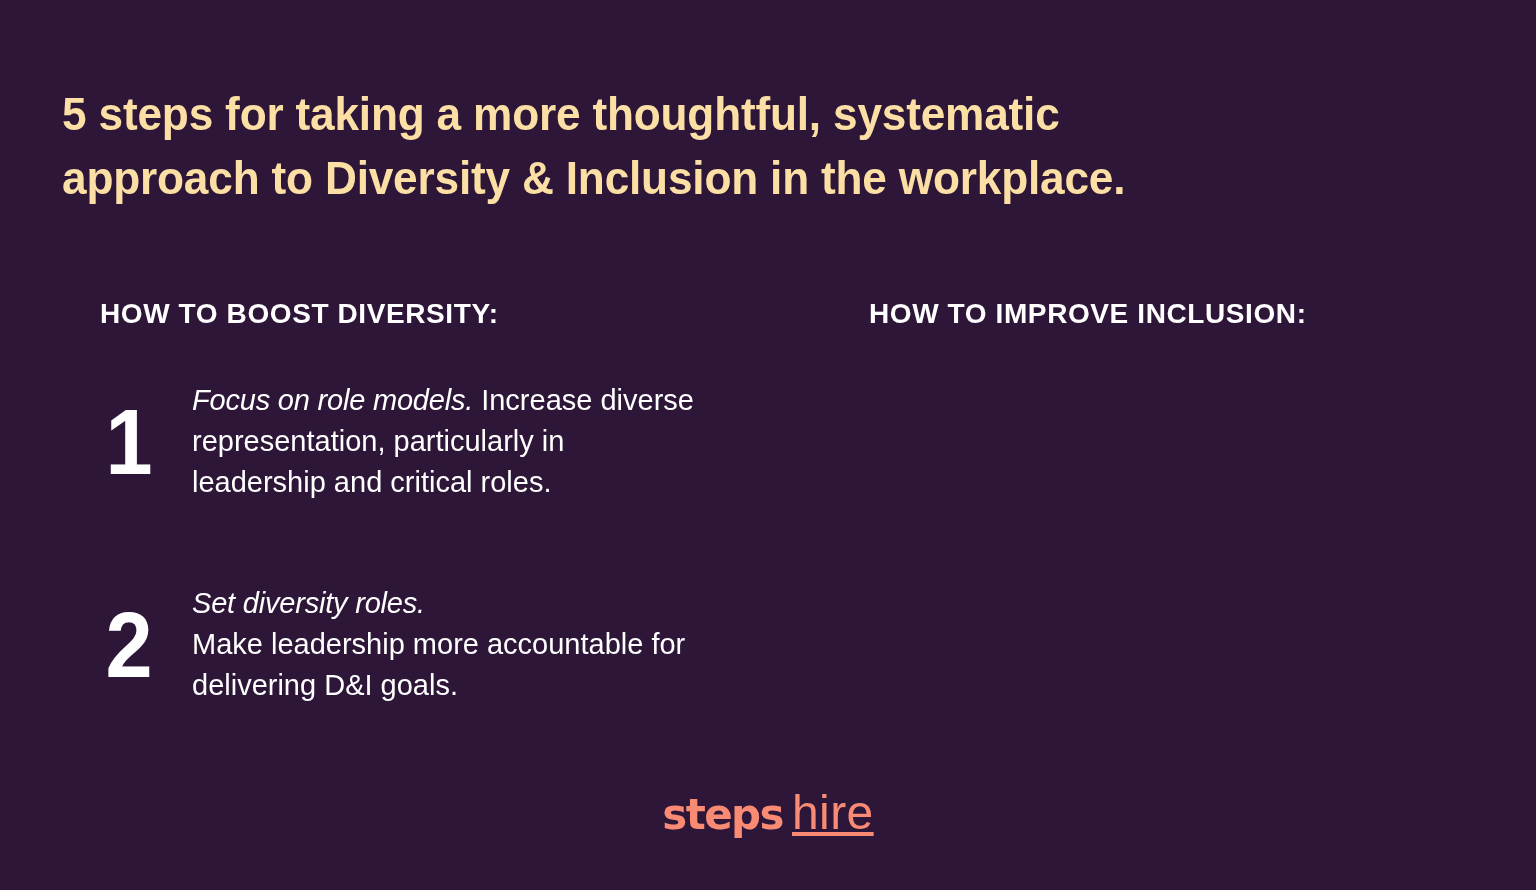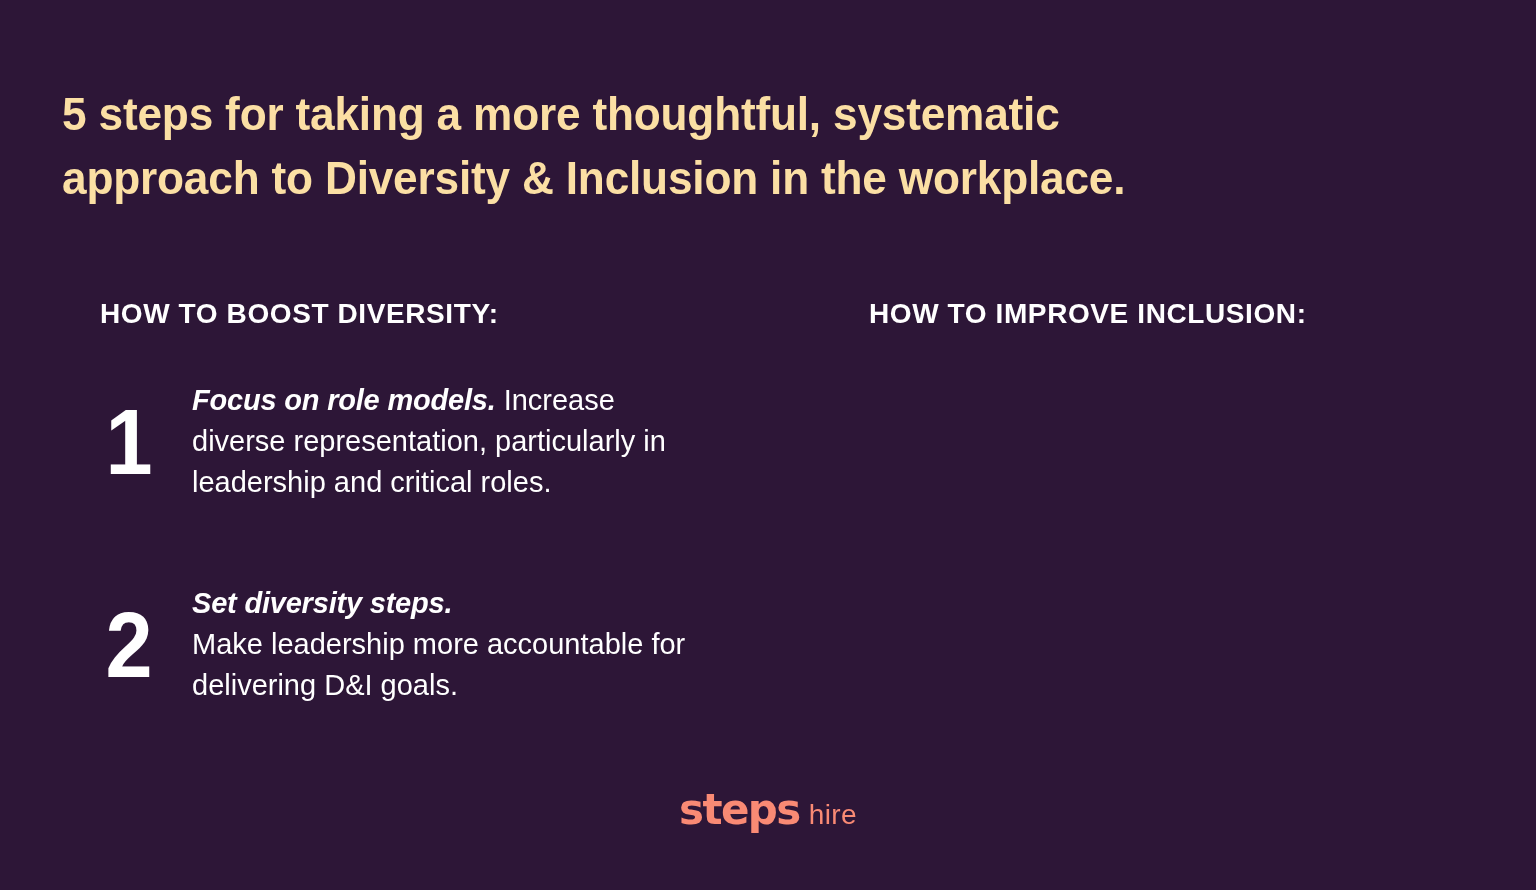--- a/index.html
+++ b/index.html
@@ -89,21 +89,21 @@
   .step-text {
     flex: 1 1 auto;
     color: #FFFFFF;
     font-family: "Liberation Sans", sans-serif;
     font-size: 29px;
     line-height: 41px;
     font-weight: 400;
   }
 
   .step-text .lead {
-    font-weight: bold;
+    font-weight: normal;
     font-style: italic;
     letter-spacing: -0.2px;
     margin-top: 40px;
   }
 
   
   #step-1 { left: 100px; top: 380px; width: 600px; }
   #step-2 { left: 100px; top: 583px; width: 600px; }
 
   
@@ -119,23 +119,24 @@
     color: #F98A74;
     font-family: "DejaVu Sans", sans-serif;
     font-weight: bold;
     font-size: 42px;
     letter-spacing: -1.6px;
   }
   .logo-word {
     color: #F98A74;
     font-family: "Liberation Sans", sans-serif;
     font-weight: 300;
-    font-size: 28px;
+    font-size: 48px;
     letter-spacing: 0.4px;
     margin-left: 9px;
+    text-decoration: underline;
   }
 </style>
 </head>
 <body>
 
 <div id="infographic">
 
   <div class="title-block">
     <div class="title-line">5 steps for taking a more thoughtful, systematic</div>
     <div class="title-line">approach to Diversity &amp; Inclusion in the workplace.</div>
@@ -148,21 +149,21 @@
     <div class="step" id="step-1">
       <div class="step-number">1</div>
       <div class="step-text">
         <span class="lead">Focus on role models.</span><span> Increase diverse representation, particularly in leadership and critical roles.</span>
       </div>
     </div>
 
     <div class="step" id="step-2">
       <div class="step-number">2</div>
       <div class="step-text">
-        <span class="lead">Set diversity steps.</span><br><span> Make leadership more accountable for delivering D&amp;I goals.</span>
+        <span class="lead">Set diversity roles.</span><br><span> Make leadership more accountable for delivering D&amp;I goals.</span>
       </div>
     </div>
   </div>
 
   <div class="column" id="column-right">
     
 
     
 
     

